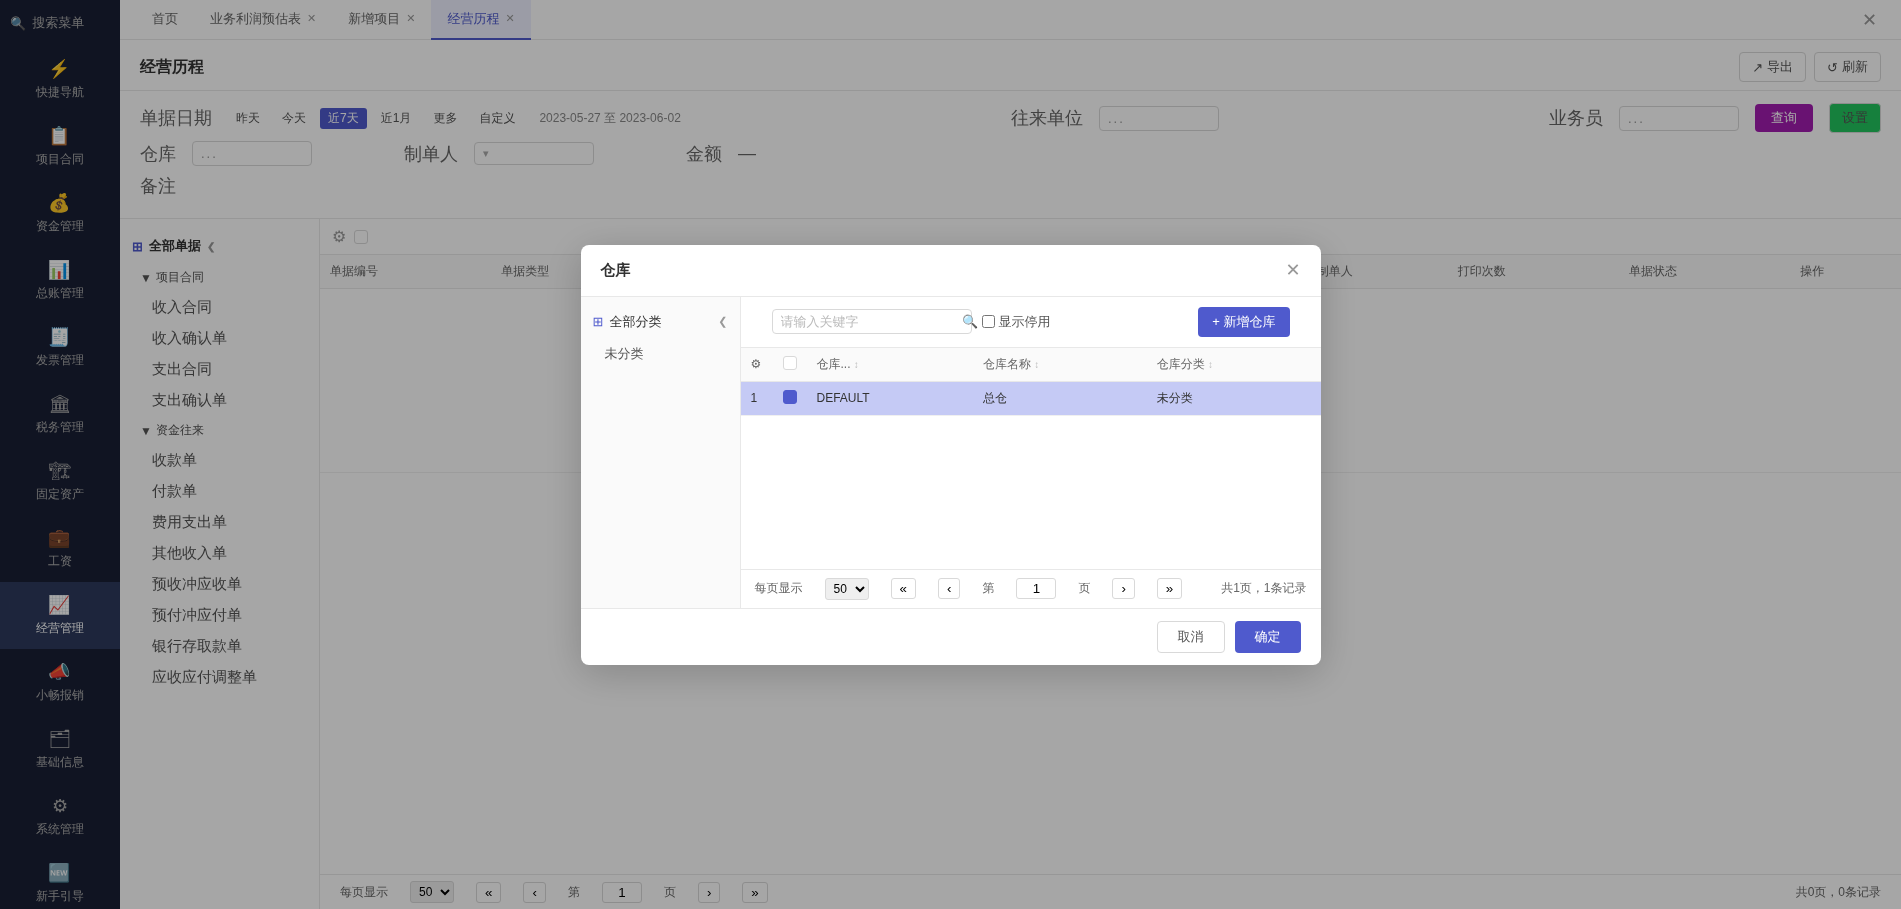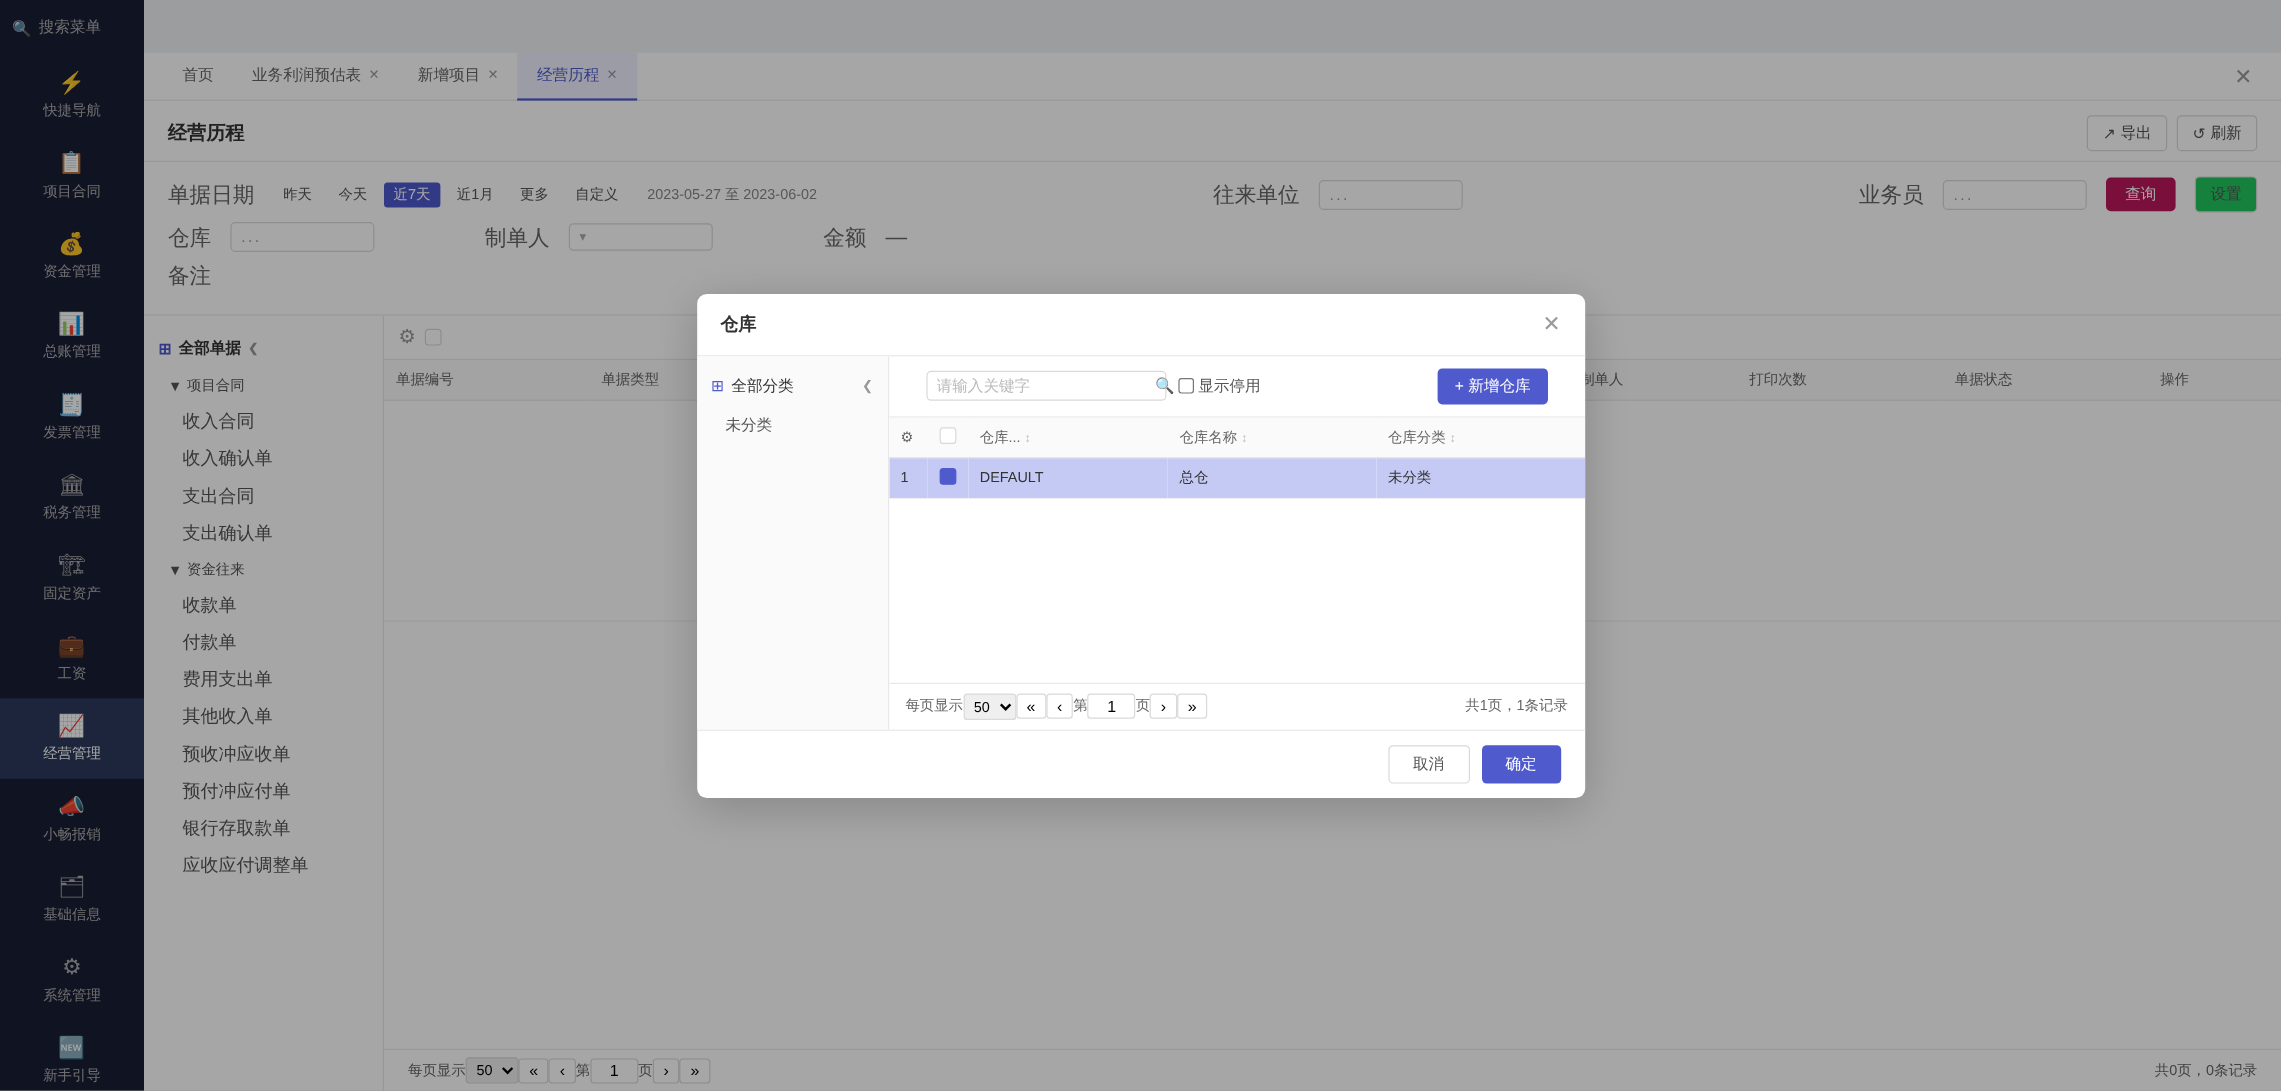--- a/index.html
+++ b/index.html
@@ -12,42 +12,42 @@
     .sidebar { width: 120px; background: #1a2035; color: #ccc; display: flex; flex-direction: column; flex-shrink: 0; }
     .sidebar-search { padding: 14px 10px; display: flex; align-items: center; gap: 6px; color: #aaa; font-size: 13px; cursor: pointer; }
     .sidebar-item { display: flex; flex-direction: column; align-items: center; padding: 12px 6px; cursor: pointer; color: #aaa; font-size: 12px; gap: 4px; }
     .sidebar-item.active { background: #2d3a5c; color: #fff; }
     .sidebar-icon { font-size: 18px; }
 
     
     .main-content { flex: 1; display: flex; flex-direction: column; background: #f0f2f5; overflow: hidden; }
 
     
-    .tabs-bar { display: flex; align-items: center; background: #fff; border-bottom: 1px solid #e8e8e8; padding: 0 16px; height: 40px; margin-top: 44px; }
+    .tabs-bar { display: flex; align-items: center; background: #fff; border-bottom: 1px solid #e8e8e8; padding: 0 16px; height: 40px; }
     .tab { padding: 0 16px; height: 40px; display: flex; align-items: center; gap: 6px; cursor: pointer; color: #666; font-size: 13px; border-bottom: 2px solid transparent; }
     .tab.active { color: #4f5acd; border-bottom: 2px solid #4f5acd; background: #eef0ff; }
     .tab-close { font-size: 11px; color: #999; cursor: pointer; }
 
     
     .page-header { display: flex; align-items: center; justify-content: space-between; padding: 12px 20px 8px; background: #fff; border-bottom: 1px solid #e8e8e8; }
     .page-title { font-size: 16px; font-weight: 600; color: #333; }
     .header-actions { display: flex; gap: 8px; }
     .btn-export, .btn-refresh { padding: 5px 12px; border: 1px solid #d9d9d9; background: #fff; border-radius: 4px; cursor: pointer; font-size: 13px; color: #555; display: flex; align-items: center; gap: 4px; }
 
     
     .filter-area { background: #fff; padding: 12px 20px; border-bottom: 1px solid #e8e8e8; }
     .filter-row { display: flex; align-items: center; gap: 16px; margin-bottom: 8px; flex-wrap: wrap; }
     .filter-label { color: #666; font-size: 18px; white-space: nowrap; }
     .filter-date-options { display: flex; gap: 6px; align-items: center; }
     .date-option { padding: 2px 8px; border-radius: 3px; cursor: pointer; color: #555; font-size: 12px; }
     .date-option.active { background: #4f5acd; color: #fff; }
     .date-range { color: #888; font-size: 12px; }
     .filter-select { border: 1px solid #d9d9d9; border-radius: 4px; padding: 4px 8px; color: #555; font-size: 13px; cursor: pointer; display: flex; align-items: center; gap: 4px; min-width: 120px; }
     .filter-dots { color: #999; cursor: pointer; letter-spacing: 2px; }
-    .search-btn { background: #be185d; color: #fff; border: none; border-radius: 4px; padding: 5px 16px; cursor: pointer; font-size: 13px; }
+    .search-btn { background: #a21caf; color: #fff; border: none; border-radius: 4px; padding: 5px 16px; cursor: pointer; font-size: 13px; }
     .setting-btn { background: #22c55e; border: 1px solid #d9d9d9; border-radius: 4px; padding: 5px 12px; cursor: pointer; font-size: 13px; color: #555; }
     .filter-row2 { margin-top: 4px; }
 
     
     .content-body { display: flex; flex: 1; overflow: hidden; }
 
     
     .sub-sidebar { width: 200px; background: #fff; border-right: 1px solid #e8e8e8; padding: 10px 0; flex-shrink: 0; overflow-y: auto; }
     .sub-sidebar-header { display: flex; align-items: center; gap: 6px; padding: 8px 12px; font-weight: 600; color: #333; font-size: 13px; }
     .sub-menu-group { }
@@ -55,21 +55,21 @@
     .sub-menu-item { padding: 6px 12px 6px 32px; color: #555; font-size: 15px; cursor: pointer; }
     .sub-collapse-icon { color: #999; font-size: 10px; }
 
     
     .table-area { flex: 1; background: #fff; display: flex; flex-direction: column; overflow: hidden; }
     .table-toolbar { display: flex; align-items: center; gap: 8px; padding: 8px 12px; border-bottom: 1px solid #e8e8e8; }
     .table-wrapper { flex: 1; overflow: auto; }
     table { width: 100%; border-collapse: collapse; font-size: 12px; }
     th { background: #fafafa; border-bottom: 1px solid #e8e8e8; padding: 8px 10px; text-align: left; color: #666; font-weight: 500; white-space: nowrap; }
     td { border-bottom: 1px solid #f0f0f0; padding: 8px 10px; color: #333; }
-    .pagination { display: flex; align-items: center; gap: 0; }
+    .pagination { display: flex; align-items: center; gap: 22px; }
     .page-btn { border: 1px solid #d9d9d9; background: #fff; padding: 2px 8px; border-radius: 3px; cursor: pointer; }
     .page-input { width: 40px; border: 1px solid #d9d9d9; border-radius: 3px; padding: 2px 4px; text-align: center; }
 
     
     .modal-overlay { position: fixed; top: 0; left: 0; width: 100%; height: 100%; background: rgba(0,0,0,0.35); z-index: 1000; display: flex; align-items: center; justify-content: center; }
     .modal { background: #fff; border-radius: 8px; width: 740px; min-height: 420px; box-shadow: 0 8px 40px rgba(0,0,0,0.2); display: flex; flex-direction: column; }
     .modal-header { display: flex; align-items: center; justify-content: space-between; padding: 16px 20px; border-bottom: 1px solid #e8e8e8; }
     .modal-title { font-size: 15px; font-weight: 600; color: #333; }
     .modal-close { cursor: pointer; color: #999; font-size: 18px; line-height: 1; }
     .modal-body { display: flex; flex: 1; overflow: hidden; }

